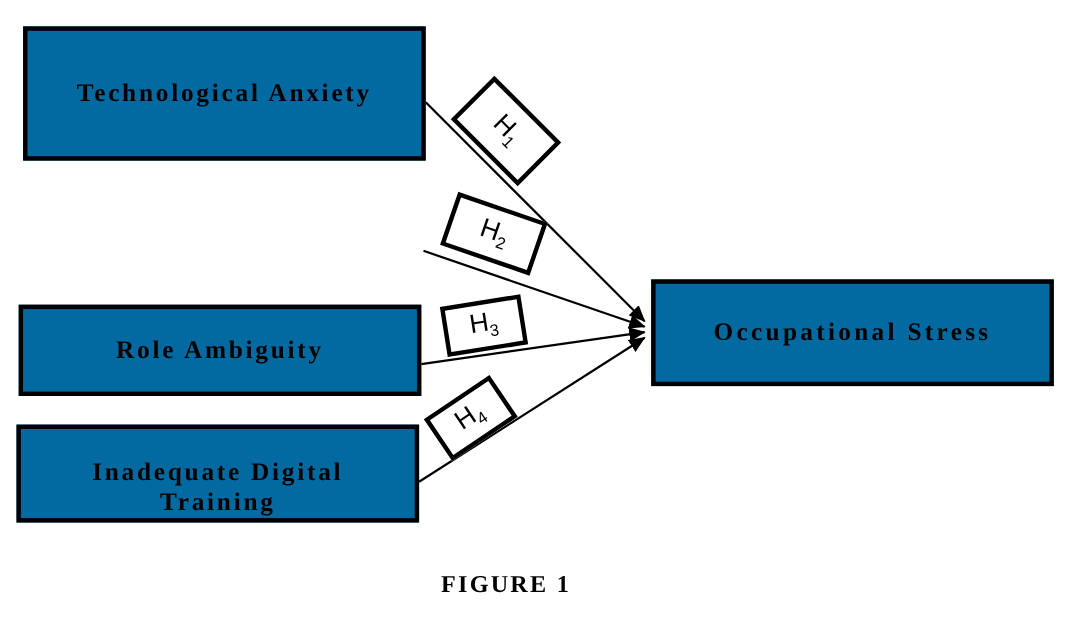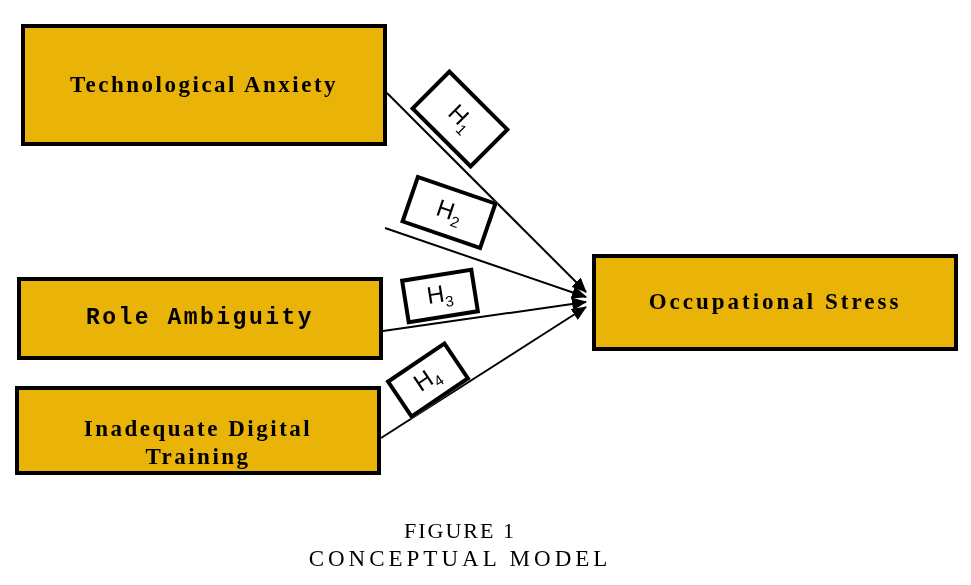--- a/index.html
+++ b/index.html
@@ -19,21 +19,21 @@
     position: absolute;
     left: 0;
     top: 0;
     width: 971px;
     height: 585px;
   }
   .node-box {
     position: absolute;
     box-sizing: border-box;
     border: 4px solid #000000;
-    background: #eab308;
+    background: #0369a1;
     display: flex;
     align-items: center;
     justify-content: center;
     text-align: center;
   }
   .node-label {
     font-weight: bold;
     font-size: 23px;
     letter-spacing: 2.5px;
     color: #000000;
@@ -65,21 +65,21 @@
     font-size: 15px;
     line-height: 1;
   }
   .caption {
     position: absolute;
     left: 0;
     top: 517px;
     width: 920px;
     text-align: center;
     color: #000000;
-    font-weight: normal;
+    font-weight: bold;
   }
   .caption-line1 {
     font-size: 22px;
     letter-spacing: 2px;
     line-height: 27px;
   }
   .caption-line2 {
     font-size: 23px;
     letter-spacing: 4px;
     line-height: 29px;
@@ -100,21 +100,21 @@
     <line x1="385" y1="228" x2="586" y2="297" stroke="#000000" stroke-width="2" marker-end="url(#arrowhead)"></line>
     <line x1="383" y1="331" x2="586" y2="302" stroke="#000000" stroke-width="2" marker-end="url(#arrowhead)"></line>
     <line x1="381" y1="438" x2="586" y2="307" stroke="#000000" stroke-width="2" marker-end="url(#arrowhead)"></line>
   </svg>
 
   <div class="node-box" style="left:21px; top:24px; width:366px; height:122px;">
     <span class="node-label">Technological Anxiety</span>
   </div>
 
 
-  <div class="node-box" style="left:17px; top:277px; width:366px; height:83px;font-family:Liberation Mono, monospace;">
+  <div class="node-box" style="left:17px; top:277px; width:366px; height:83px;">
     <span class="node-label">Role Ambiguity</span>
   </div>
 
   <div class="node-box" style="left:15px; top:386px; width:366px; height:89px;align-items:flex-end;">
     <span class="node-label wrap-label">Inadequate Digital Training</span>
   </div>
 
   <div class="node-box outcome" style="left:592px; top:254px; width:366px; height:97px;">
     <span class="node-label">Occupational Stress</span>
   </div>
@@ -130,16 +130,15 @@
   <div class="h-box" style="left:403px; top:273px; width:74px; height:46px; transform:rotate(-9deg);">
     <span class="h-label"><span>H</span><sub>3</sub></span>
   </div>
 
   <div class="h-box" style="left:392px; top:357px; width:72px; height:46px; transform:rotate(-34deg);">
     <span class="h-label"><span>H</span><sub>4</sub></span>
   </div>
 
   <div class="caption">
     <div class="caption-line1">FIGURE 1</div>
-    <div class="caption-line2">CONCEPTUAL MODEL</div>
   </div>
 
 </div>
 
 </body></html>

